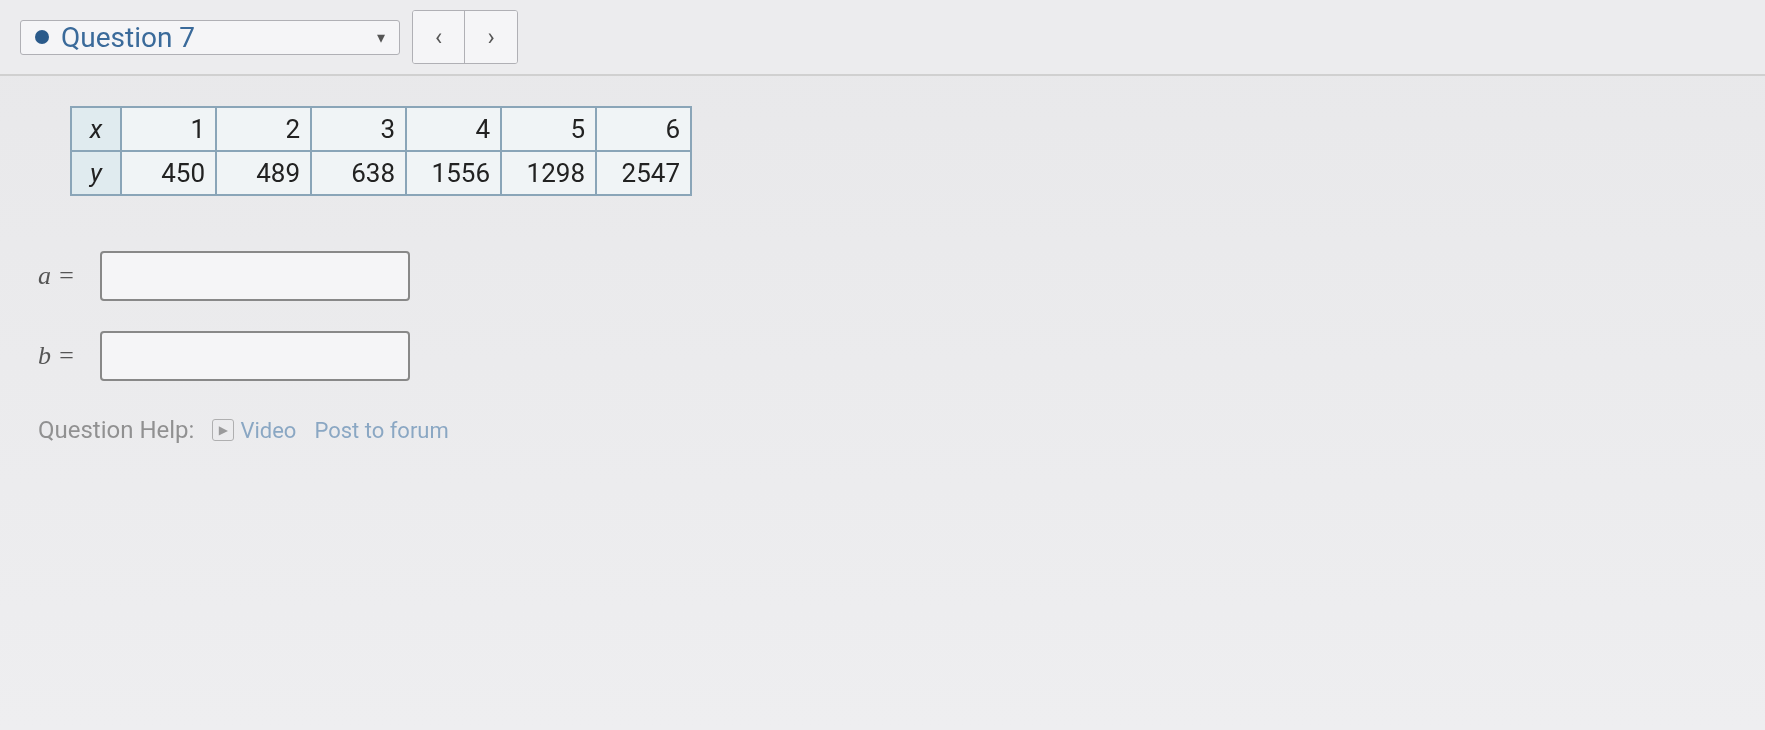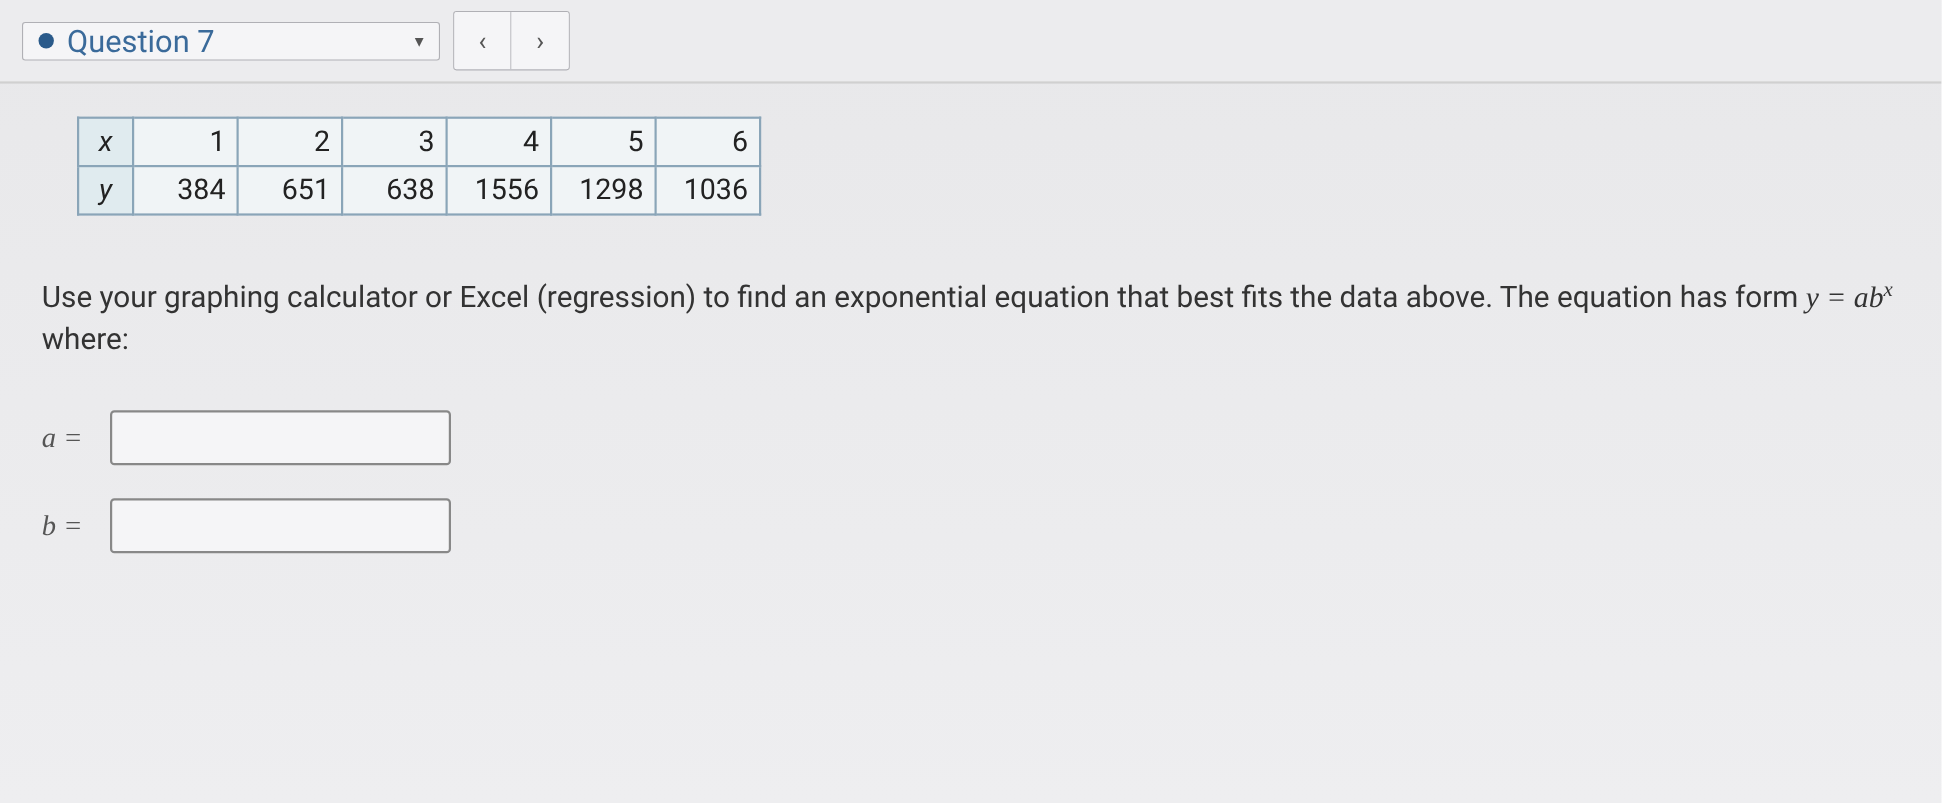--- a/index.html
+++ b/index.html
@@ -209,40 +209,45 @@
       <th class="row-header">x</th>
       <td>1</td>
       <td>2</td>
       <td>3</td>
       <td>4</td>
       <td>5</td>
       <td>6</td>
     </tr>
     <tr>
       <th class="row-header">y</th>
-      <td>384</td>
-      <td>651</td>
+      <td>450</td>
+      <td>489</td>
       <td>638</td>
       <td>1556</td>
       <td>1298</td>
-      <td>1036</td>
+      <td>2547</td>
     </tr>
   </tbody>
     </table>
 
-  <p class="instruction">
-    <span>Use your graphing calculator or Excel (regression) to find an exponential equation that best fits the data above. The equation has form </span>
-    <span class="equation"><span>y</span><span> = </span><span>ab</span><sup>x</sup></span>
-    <span> where:</span>
-  </p>
 
   <div class="input-row">
     <span class="input-label">a =</span>
     <input class="answer-input" type="text" value="" style="">
   </div>
 
   <div class="input-row">
     <span class="input-label">b =</span>
     <input class="answer-input" type="text" value="" style="">
   </div>
 
+  <div class="help-row">
+    <span class="help-label">Question Help:</span>
+    <span class="help-link">
+      <span class="help-icon">▶</span>
+      <span>Video</span>
+    </span>
+    <span class="help-link">
+      <span>Post to forum</span>
+    </span>
+  </div>
 
 </div>
 
 </body></html>

